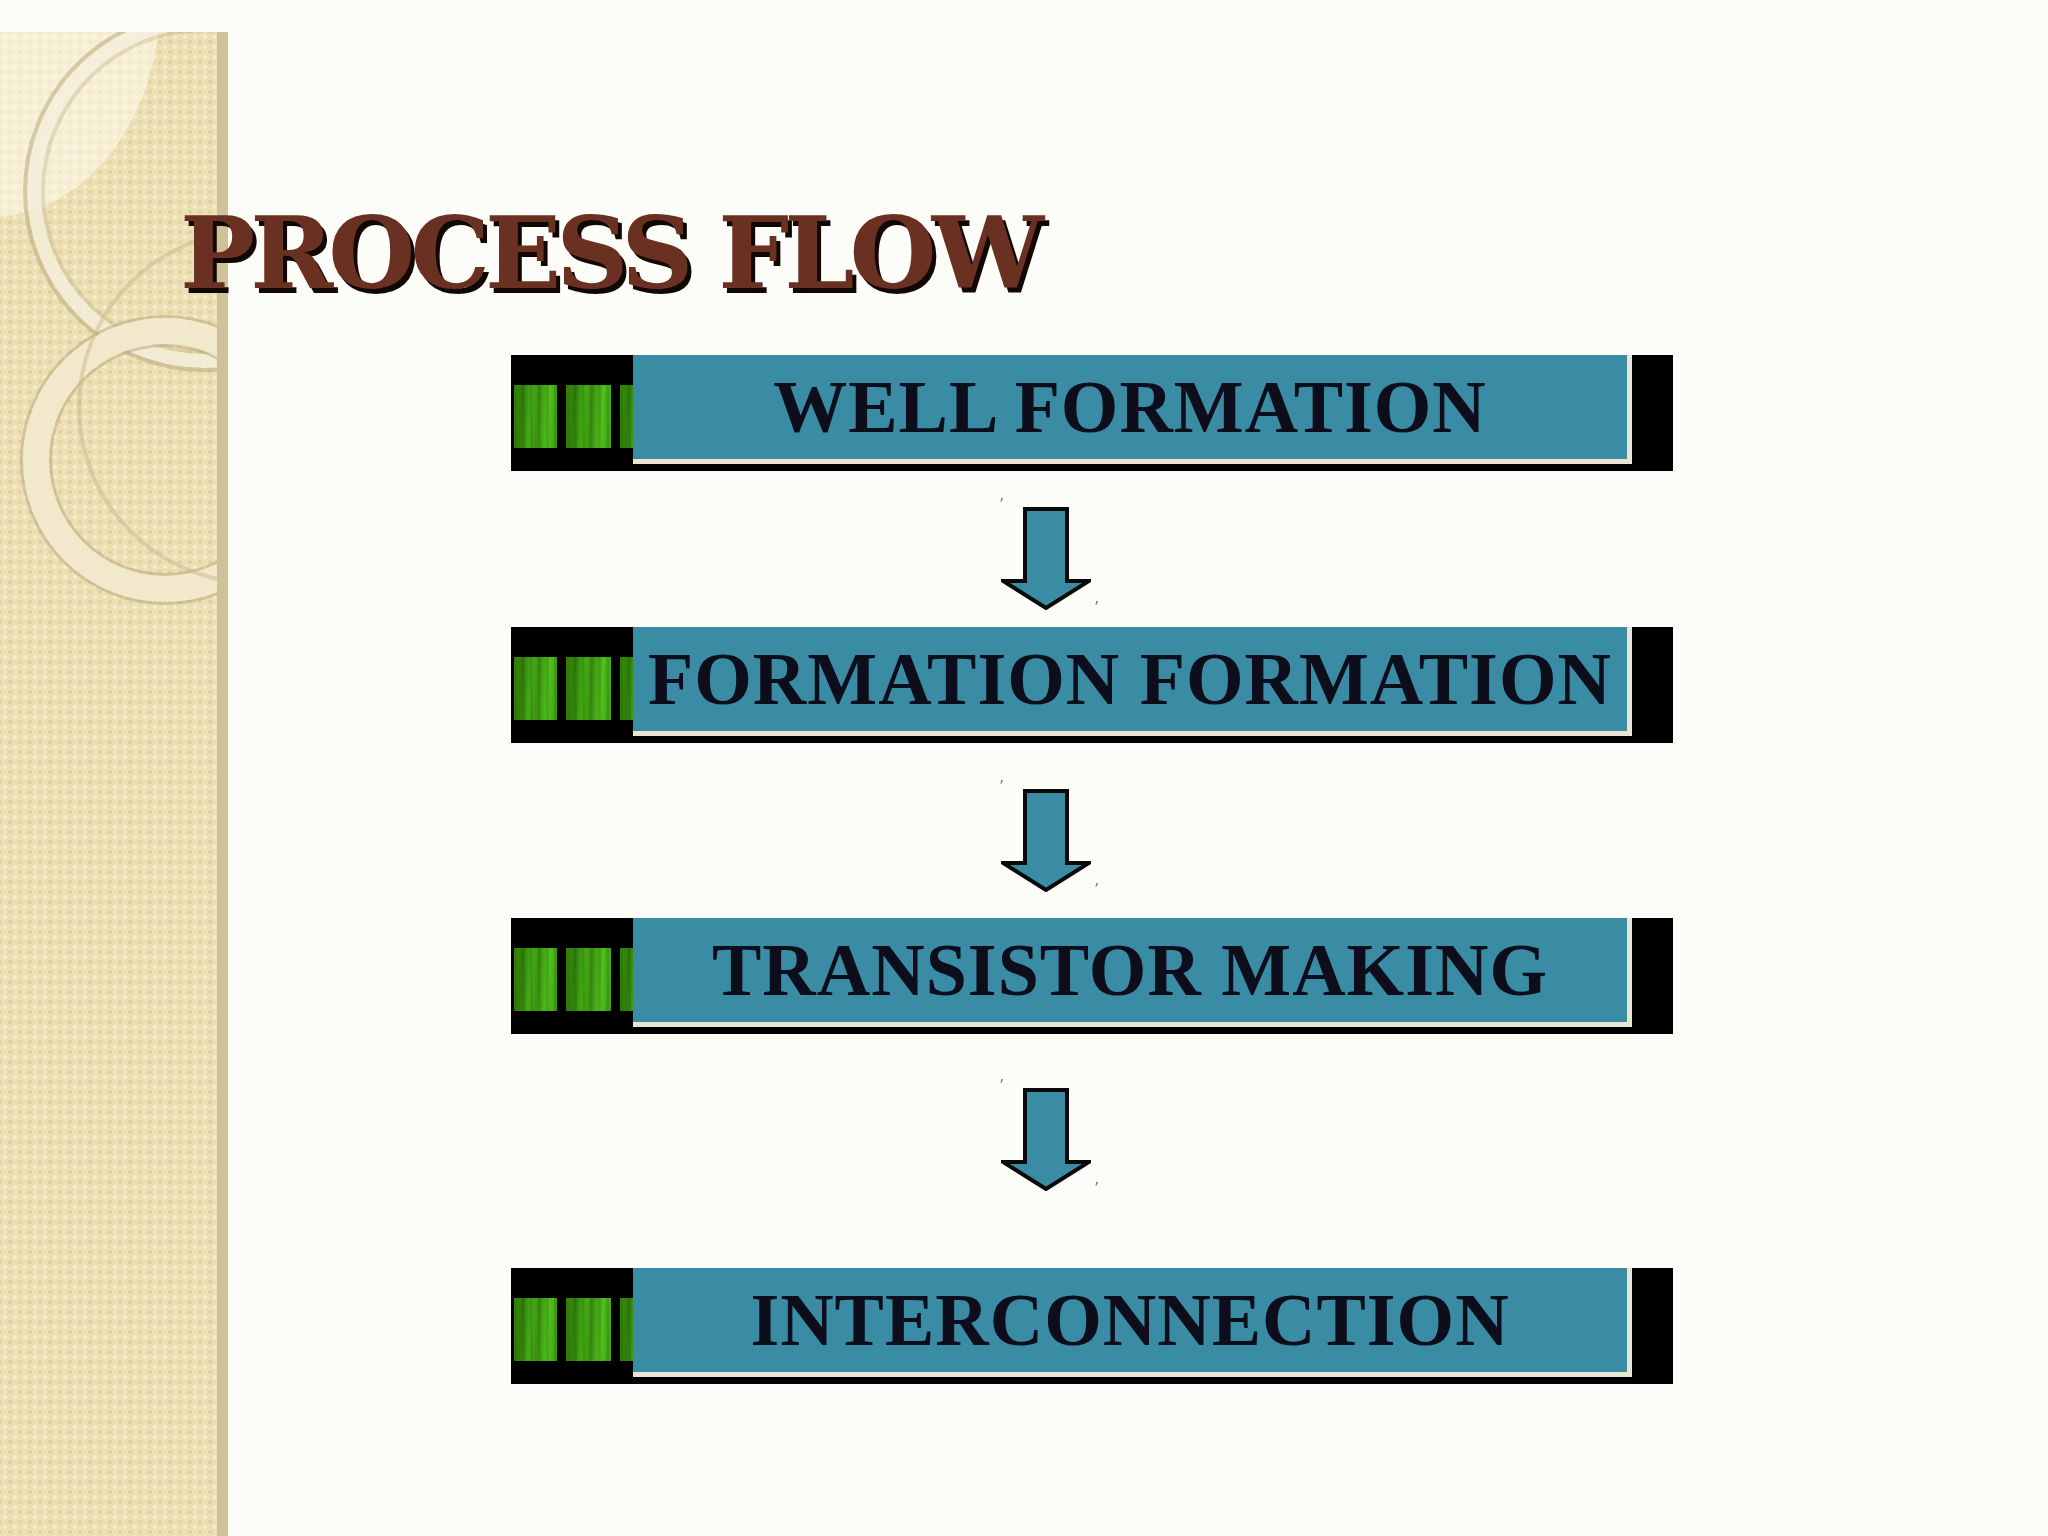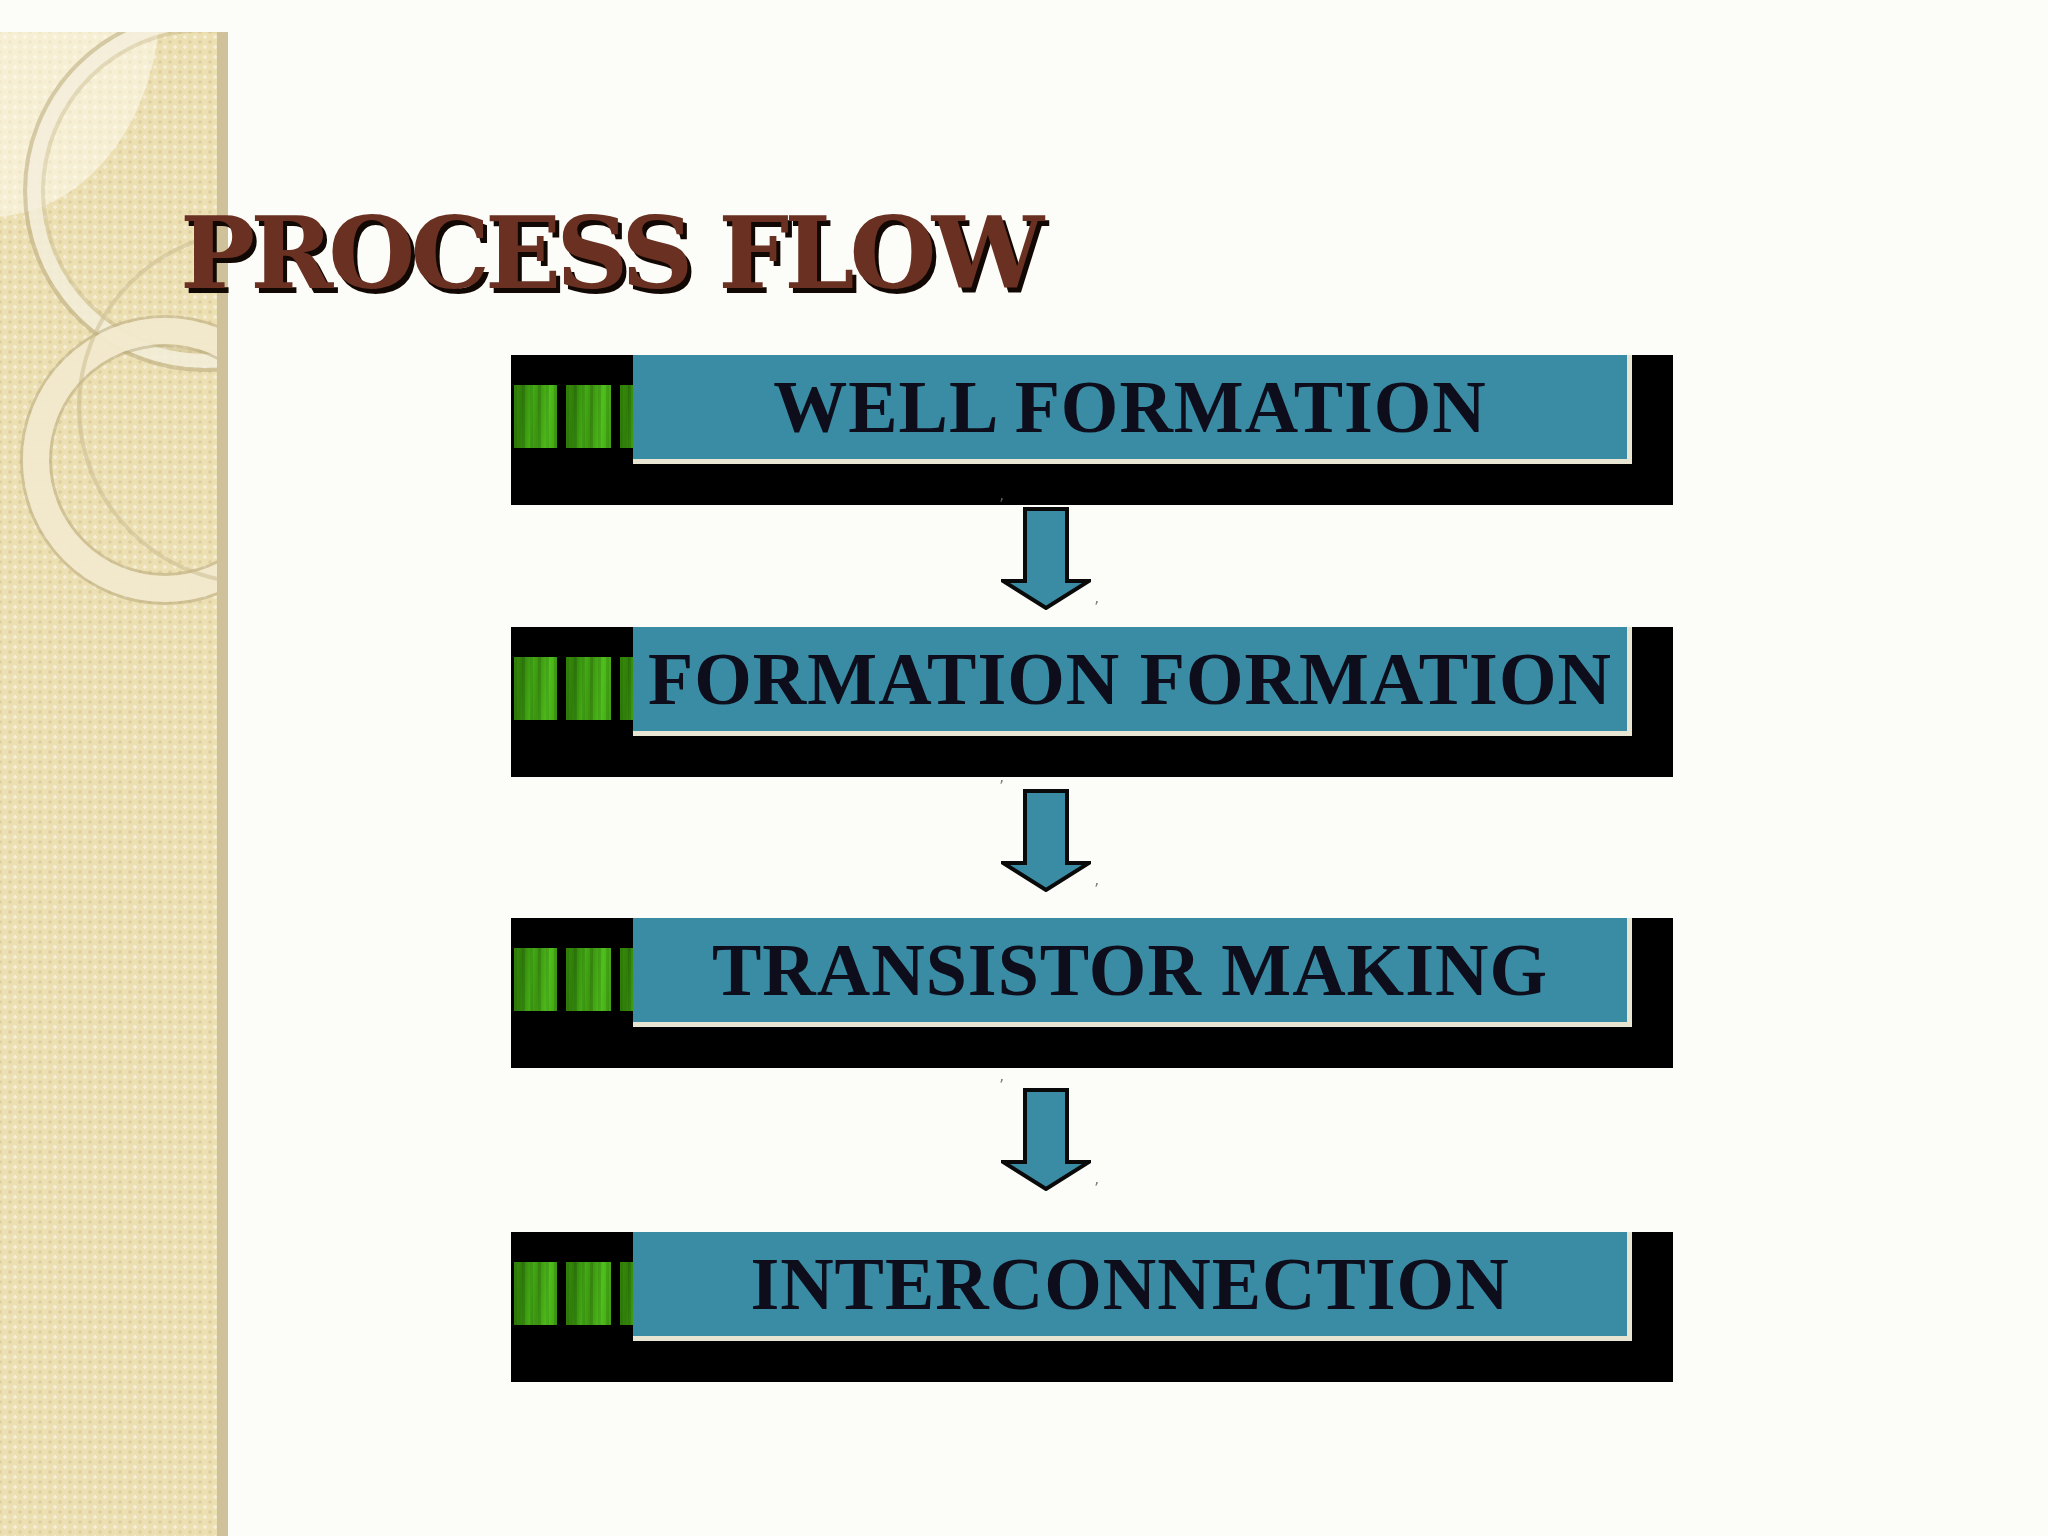--- a/index.html
+++ b/index.html
@@ -70,27 +70,27 @@
     font-weight:bold;
     font-size:100px;line-height:1;
     letter-spacing:-5px;
     color:var(--title-color);
     text-shadow:4px 5px 0 var(--title-shadow);
     white-space:nowrap;
   }
 
   
   .bar{
-    position:absolute;left:511px;width:1162px;height:150px;
+    position:absolute;left:511px;width:1162px;height:116px;
     background:#000;
   }
   .bar-1{top:323px;}
   .bar-2{top:595px;}
   .bar-3{top:886px;}
-  .bar-4{top:1200px;}
+  .bar-4{top:1236px;}
 
   .green-squares{position:absolute;left:0;top:0;width:122px;height:124px;}
   .gsq{
     position:absolute;top:30px;height:63px;
     background:
       repeating-linear-gradient(90deg, rgba(0,0,0,0.10) 0 3px, rgba(0,0,0,0) 3px 8px),
       linear-gradient(93deg,#369008 0%,#2f7d0a 18%,#44ad15 40%,#3b9210 55%,#4fc01c 78%,#3f9e12 100%);
   }
   .gsq-1{left:3px;width:43px;}
   .gsq-2{left:55px;width:45px;}

